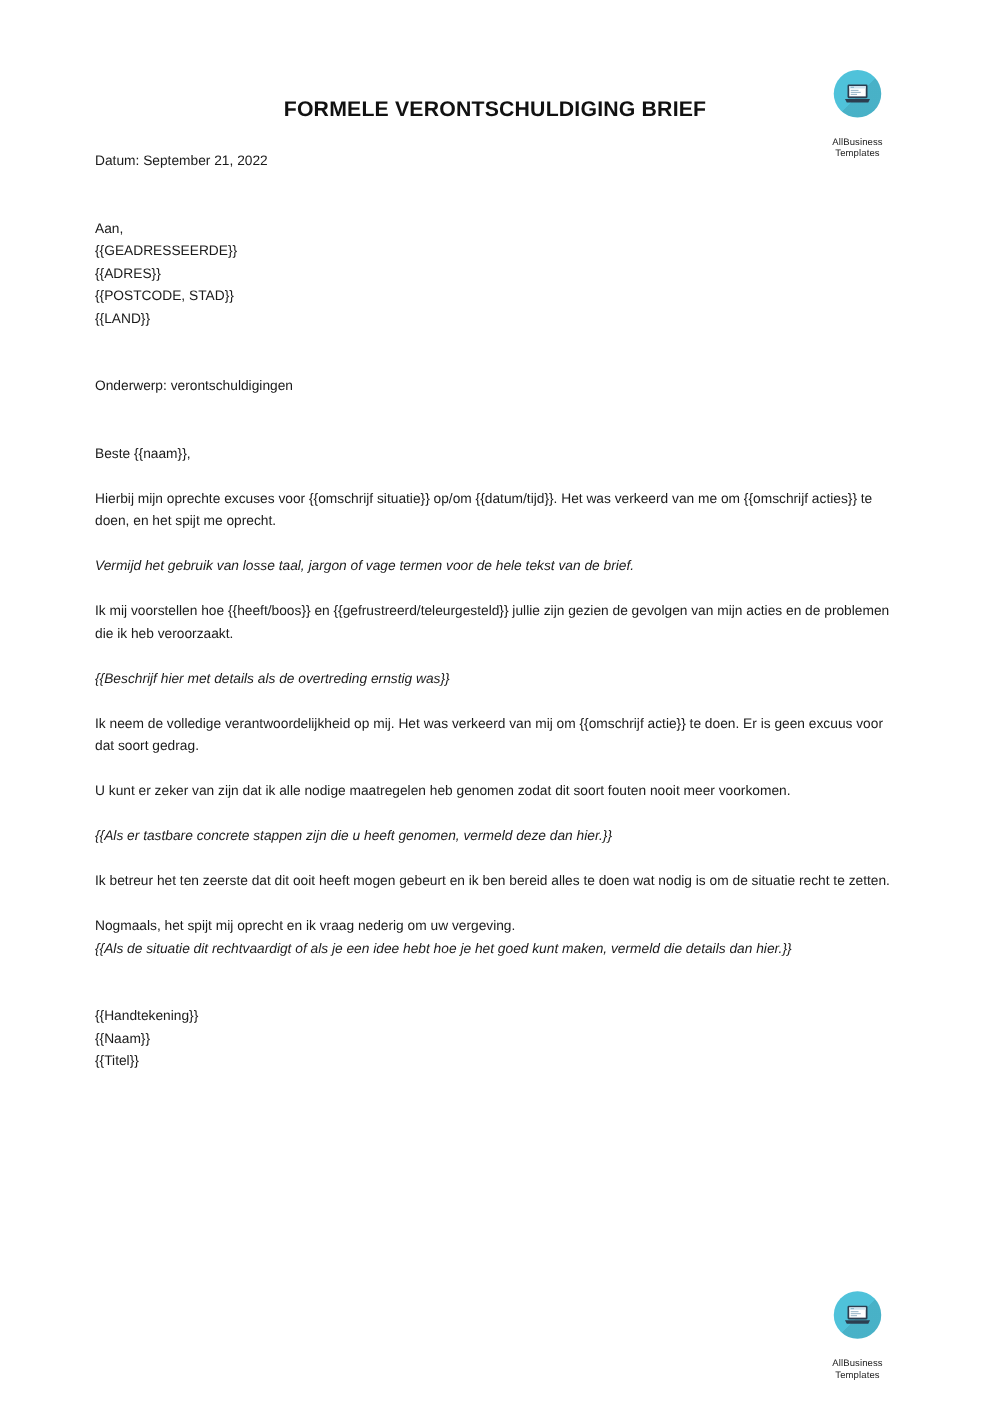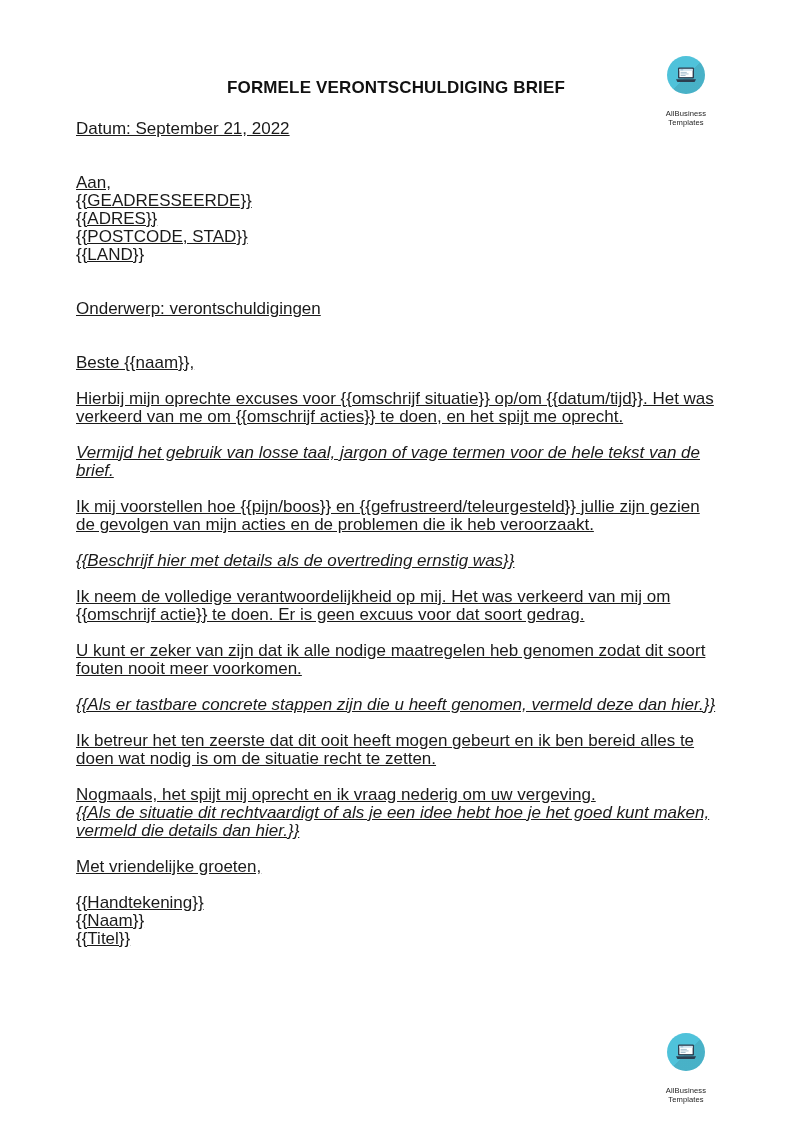--- a/index.html
+++ b/index.html
@@ -84,24 +84,23 @@
   
   .body-block {
     position: absolute;
     left: 76px;
     top: 120px;
     width: 641px;
   }
 
   .line,
   .para {
-    font-size: 17px;
+    font-size: 11px;
     line-height: 18px;
     color: #1a1a1a;
-    text-decoration: underline;
   }
 
   .para { margin: 0; }
   .line { white-space: pre; }
 
   .italic { font-style: italic; }
 
   
   .gap-sm  { height: 18px; }
   .gap-lg  { height: 36px; }
@@ -154,21 +153,21 @@
     <div class="line">Beste {{naam}},</div>
 
     <div class="gap-sm"></div>
 
     <p class="para">Hierbij mijn oprechte excuses voor {{omschrijf situatie}} op/om {{datum/tijd}}. Het was verkeerd van me om {{omschrijf acties}} te doen, en het spijt me oprecht.</p>
     <div class="gap-sm"></div>
 
     <p class="para italic">Vermijd het gebruik van losse taal, jargon of vage termen voor de hele tekst van de brief.</p>
     <div class="gap-sm"></div>
 
-    <p class="para">Ik mij voorstellen hoe {{pijn/boos}} en {{gefrustreerd/teleurgesteld}} jullie zijn gezien de gevolgen van mijn acties en de problemen die ik heb veroorzaakt.</p>
+    <p class="para">Ik mij voorstellen hoe {{heeft/boos}} en {{gefrustreerd/teleurgesteld}} jullie zijn gezien de gevolgen van mijn acties en de problemen die ik heb veroorzaakt.</p>
     <div class="gap-sm"></div>
 
     <p class="para italic">{{Beschrijf hier met details als de overtreding ernstig was}}</p>
     <div class="gap-sm"></div>
 
     <p class="para">Ik neem de volledige verantwoordelijkheid op mij. Het was verkeerd van mij om {{omschrijf actie}} te doen. Er is geen excuus voor dat soort gedrag.</p>
     <div class="gap-sm"></div>
 
     <p class="para">U kunt er zeker van zijn dat ik alle nodige maatregelen heb genomen zodat dit soort fouten nooit meer voorkomen.</p>
     <div class="gap-sm"></div>
@@ -177,21 +176,20 @@
     <div class="gap-sm"></div>
 
     <p class="para">Ik betreur het ten zeerste dat dit ooit heeft mogen gebeurt en ik ben bereid alles te doen wat nodig is om de situatie recht te zetten.</p>
     <div class="gap-sm"></div>
 
     <p class="para">Nogmaals, het spijt mij oprecht en ik vraag nederig om uw vergeving.</p>
     <p class="para italic">{{Als de situatie dit rechtvaardigt of als je een idee hebt hoe je het goed kunt maken, vermeld die details dan hier.}}</p>
 
     <div class="gap-sm"></div>
 
-    <div class="line">Met vriendelijke groeten,</div>
 
     <div class="gap-sm"></div>
 
     <div class="line">{{Handtekening}}</div>
     <div class="line">{{Naam}}</div>
     <div class="line">{{Titel}}</div>
 
   </div>
 
   <div class="logo logo-footer">

